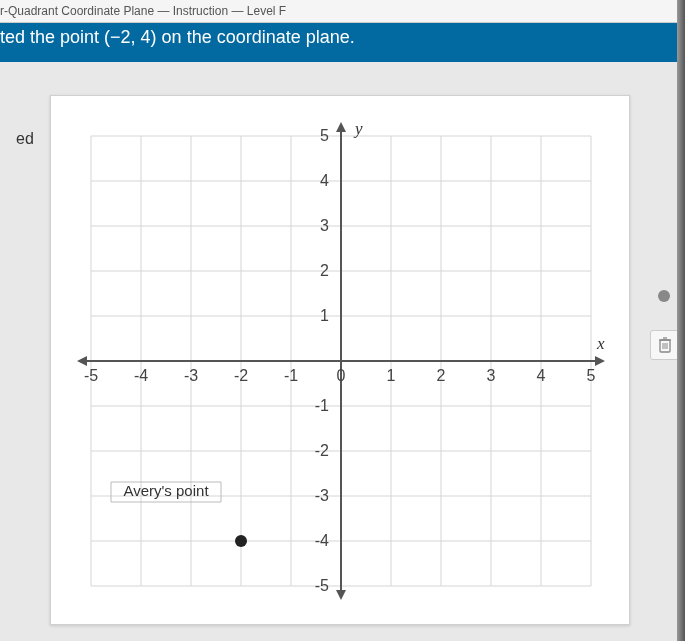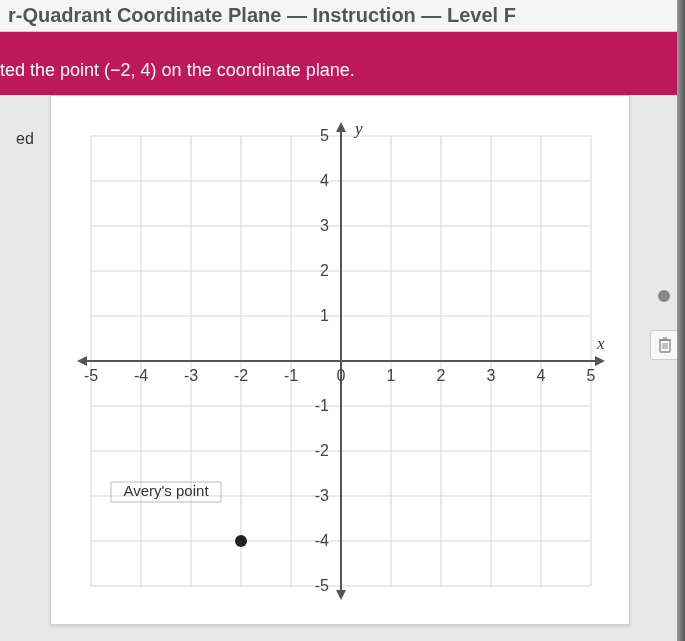--- a/index.html
+++ b/index.html
@@ -1,18 +1,18 @@
 <!DOCTYPE html>
 <html><head>
 <meta charset="utf-8">
 <style>
 *{box-sizing:border-box;margin:0;padding:0}
 body{font-family:Arial,Helvetica,sans-serif;background:#e8e8e8;width:685px;height:641px;overflow:hidden;position:relative}
-.breadcrumb{background:#f5f5f5;color:#555;font-weight:bold;font-size:20px;padding:4px 0 4px 8px;border-bottom:1px solid #ccc}
-.banner{background:#be185d;color:#fff;font-size:18px;padding:28px 0 14px 0}
+.breadcrumb{background:#f5f5f5;color:#555;font-weight:normal;font-size:12px;padding:4px 0 4px 0;border-bottom:1px solid #ccc}
+.banner{background:#0369a1;color:#fff;font-size:18px;padding:4px 0 14px 0}
 .side-label{position:absolute;left:16px;top:130px;color:#333;font-size:16px}
 .chart-frame{position:absolute;left:50px;top:95px;width:580px;height:530px;background:#fff;border:1px solid #d0d0d0;box-shadow:0 1px 3px rgba(0,0,0,.15)}
 svg{display:block}
 .delete-btn{position:absolute;right:5px;top:330px;width:30px;height:30px;display:flex;align-items:center;justify-content:center;color:#888;border:1px solid #ccc;background:#f7f7f7;border-radius:3px;cursor:pointer}
 .dot-indicator{position:absolute;right:15px;top:290px;width:12px;height:12px;background:#888;border-radius:50%}
 .right-edge{position:absolute;right:0;top:0;width:8px;height:100%;background:linear-gradient(to right,#999,#555)}
 .tick-label{font-size:16px;fill:#444;font-family:Arial}
 .axis-label{font-size:17px;fill:#333;font-style:italic;font-family:'Times New Roman',serif}
 .point-label{font-size:15px;fill:#333;font-family:Arial}
 </style>

